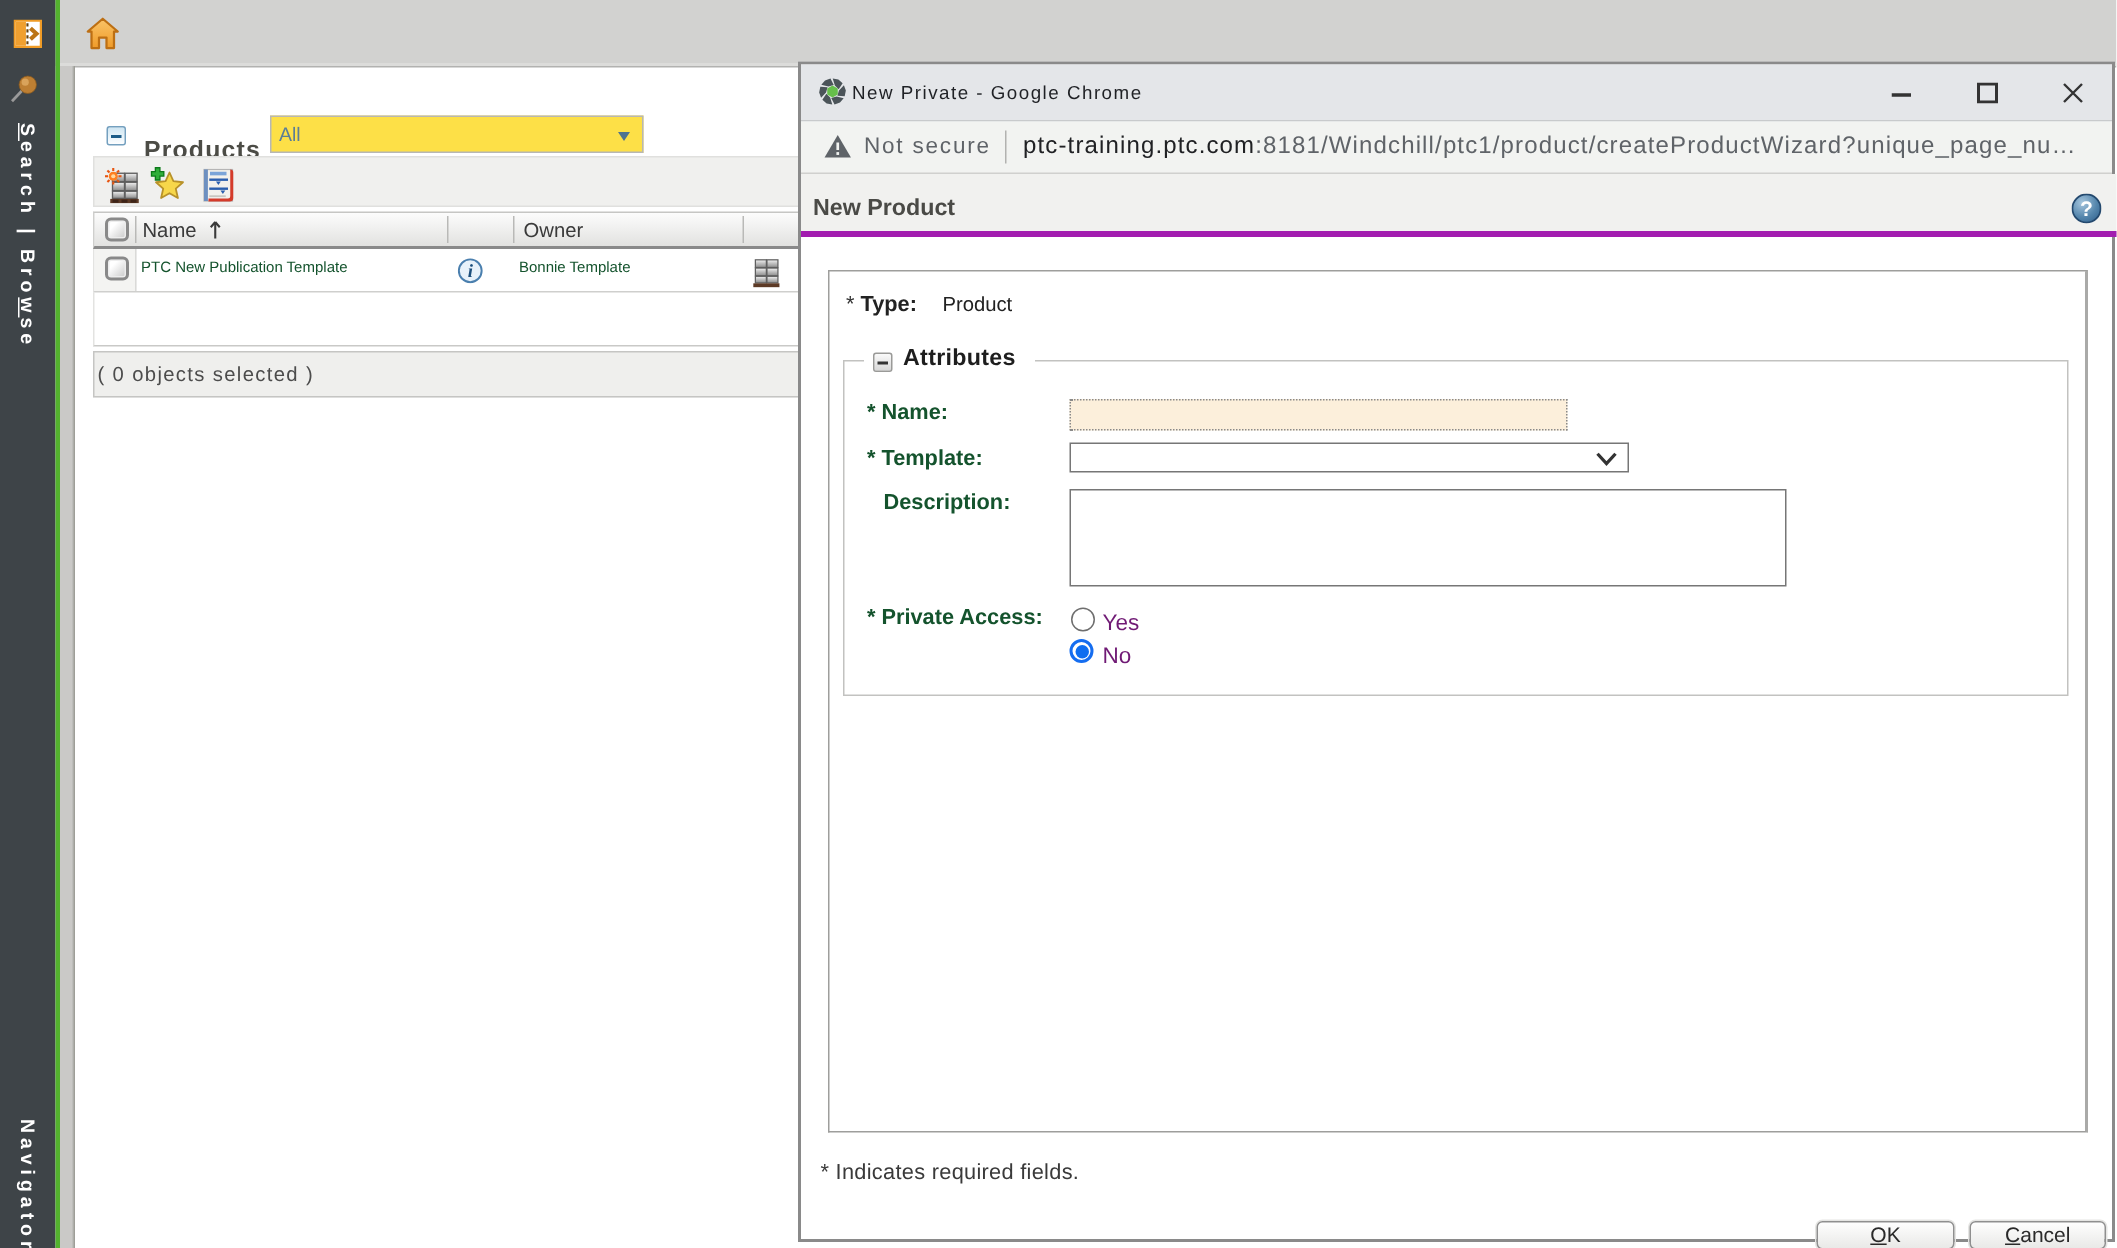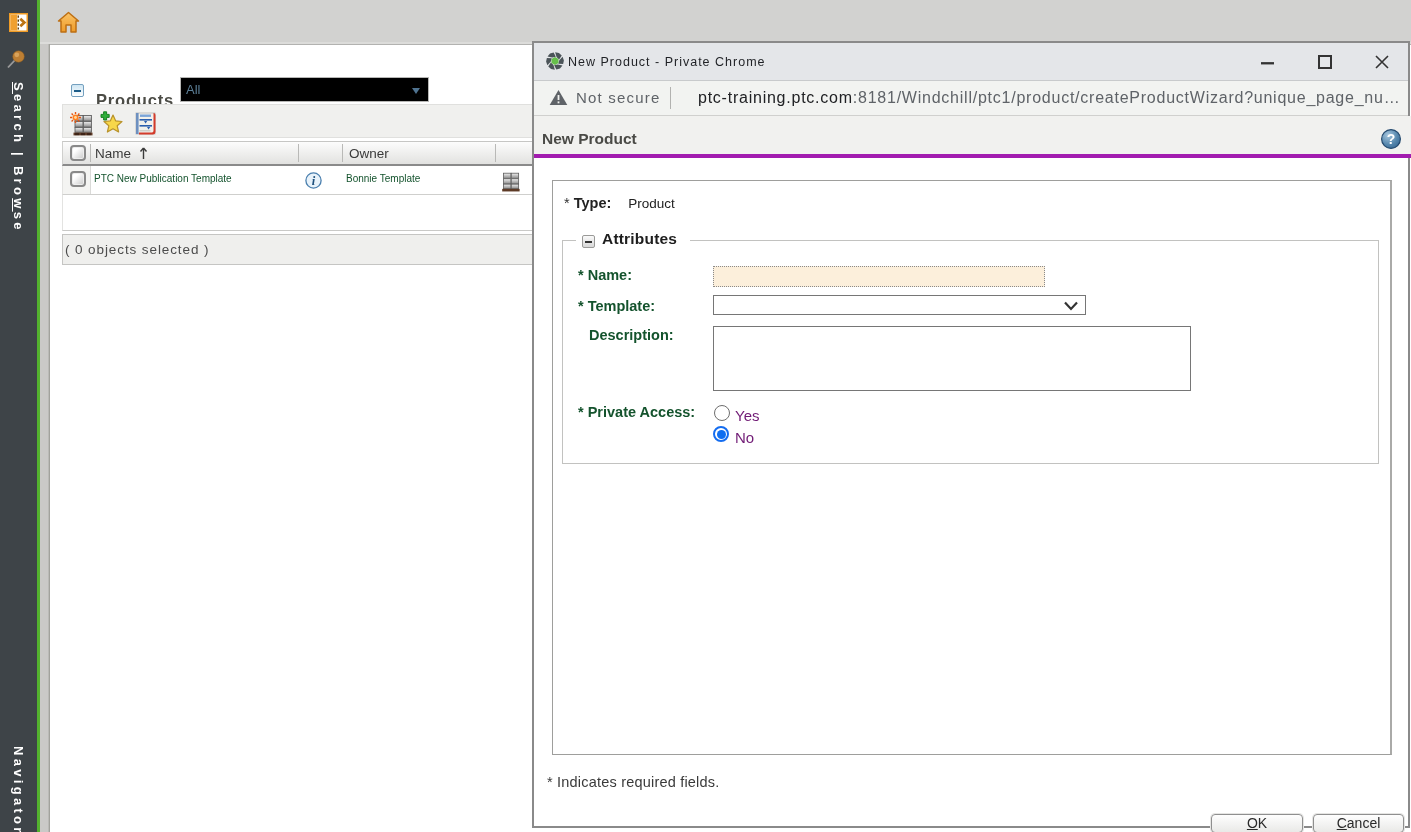--- a/index.html
+++ b/index.html
@@ -15,21 +15,21 @@
 
   #sidebar { left:0; top:0; width:37px; height:832px; background:#3e4448; }
   #greenstripe { left:37px; top:0; width:3px; height:832px; background:#53b22e; }
   .vtext { color:#fff; font-weight:bold; font-size:13px; letter-spacing:3.3px; white-space:nowrap; transform:rotate(90deg); transform-origin:0 0; line-height:15px; }
 
   
   #collapse1 { left:71px; top:84px; }
   .minusbox { width:13px; height:13px; border:1px solid #74a0bf; background:linear-gradient(#cfe6f3,#fdfeff); border-radius:2px; position:relative; }
   .minusbox::after { content:""; position:absolute; left:2px; right:2px; top:5px; height:2px; background:#1c5c88; }
   #prodtitle { left:96px; top:91px; font-size:16.5px; letter-spacing:0.8px; font-weight:bold; color:#4c4c46; }
-  #allcombo { left:180px; top:77px; width:249px; height:25px; border:1px solid #b7b7b5; background:#000000;text-align:right; }
+  #allcombo { left:180px; top:77px; width:249px; height:25px; border:1px solid #b7b7b5; background:#fde047;text-align:right; }
   #allcombo .txt { position:absolute; left:5px; top:4px; font-size:13px; color:#5b7e96; }
   #allcombo .btn { position:absolute; right:0; top:0; width:29px; height:23px; }
   #allcombo .tri { position:absolute; right:8px; top:10px; width:0; height:0; border-left:4.5px solid transparent; border-right:4.5px solid transparent; border-top:6px solid #4f7390; }
 
   #toolbar { left:62px; top:104px; width:1328px; height:34px; background:#f0f0ee; border:1px solid #e0e0de; }
 
   
   #thead { left:62px; top:141px; width:1328px; height:25px; background:linear-gradient(#fcfcfc,#e2e2e0); border-top:1px solid #c6c6c4; border-bottom:2px solid #8a8a8a; border-left:1px solid #cfcfcd; }
   .hsep { position:absolute; top:2px; bottom:2px; width:1px; background:#b9b9b7; }
   #thead .lbl { position:absolute; top:4px; font-size:13.5px; color:#3a3a3a; }
@@ -41,21 +41,21 @@
   #botbar span { position:absolute; left:2px; top:7px; font-size:13.5px; letter-spacing:0.9px; color:#4c4c4c; }
 
   
   #popup { left:532px; top:41px; width:878px; height:787px; border:2px solid #8a8a8a; background:#fff; }
   #ptitle { left:0; top:0; width:874px; height:38px; background:#e4e6e9; border-bottom:1px solid #c8cacc; }
   #ptitle .t { position:absolute; left:34px; top:12px; font-size:12.5px; letter-spacing:1px; color:#1f2125; }
   #paddr { left:0; top:38px; width:874px; height:35px; background:#f2f3f1; border-bottom:1px solid #d0d0ce; }
   #paddr .ns { position:absolute; left:42px; top:8px; font-size:15px; letter-spacing:1.2px; color:#5f6368; }
   #paddr .sep { position:absolute; left:136px; top:6px; width:1px; height:22px; background:#b2b2b0; }
   #paddr .url { position:absolute; left:148px; top:8px; font-size:16px; letter-spacing:0.76px; color:#5f6368; white-space:nowrap; }
-  #paddr .url b { font-weight:normal; color:#202124;margin-left:16px; }
+  #paddr .url b { font-weight:normal; color:#202124; }
   #phead { left:0; top:73px; width:984px; height:42px; background:#f1f1ef; border-bottom:4px solid #a21caf; }
   #phead .t { position:absolute; left:8px; top:14px; font-size:15.5px; font-weight:bold; color:#4a4a46; }
 
   #formbox { left:552px; top:180px; width:840px; height:575px; border:1px solid #9e9e9c; border-right:2px solid #aaaaa8; background:#fff; }
   .asterisk { color:#333; }
   #typerow { left:564px; top:195px; font-size:14.5px; color:#222; }
   #typerow b { font-size:14.5px; }
   #typerow .v { margin-left:17px; font-size:13.5px; color:#222; font-weight:normal; }
 
   #fieldset { left:562px; top:240px; width:817px; height:224px; border:1px solid #c2c2c0; }
@@ -208,21 +208,21 @@
   <div class="abs" id="botbar">
     <span>( 0 objects selected )</span>
   </div>
 
   <div class="abs" id="popup">
     <div class="abs" id="ptitle">
       <svg style="position:absolute;left:12px;top:9px" width="18" height="18" viewBox="0 0 24 24">
         <path fill="#4b5459" d="M12.20 0.40 L17.22 1.30 L21.01 4.70 L17.48 10.11 L14.08 6.59 Z M22.15 6.38 L23.87 11.17 L22.83 16.16 L16.38 15.81 L17.73 11.09 Z M21.94 17.97 L18.65 21.87 L13.81 23.46 L10.89 17.69 L15.65 16.51 Z M11.80 23.60 L6.78 22.70 L2.99 19.30 L6.52 13.89 L9.92 17.41 Z M1.85 17.62 L0.13 12.83 L1.17 7.84 L7.62 8.19 L6.27 12.91 Z M2.06 6.03 L5.35 2.13 L10.19 0.54 L13.11 6.31 L8.35 7.49 Z"></path>
         <polygon fill="#66bf4b" points="12.00,6.60 16.68,9.30 16.68,14.70 12.00,17.40 7.32,14.70 7.32,9.30"></polygon>
       </svg>
-      <span class="t">New Product - Private Chrome</span>
+      <span class="t">New Private - Google Chrome</span>
       <svg style="position:absolute;left:727px;top:19px" width="13" height="3" viewBox="0 0 14 3">
         <line x1="0" y1="1.25" x2="14" y2="1.25" stroke="#333" stroke-width="2.5"></line>
       </svg>
       <svg style="position:absolute;left:784px;top:12px" width="14" height="14" viewBox="0 0 14 14">
         <rect x="1" y="1" width="12" height="12" fill="none" stroke="#333" stroke-width="2"></rect>
       </svg>
       <svg style="position:absolute;left:841px;top:12px" width="14" height="14" viewBox="0 0 14 14">
         <path d="M1 1 L13 13 M13 1 L1 13" stroke="#333" stroke-width="1.6"></path>
       </svg>
     </div>

